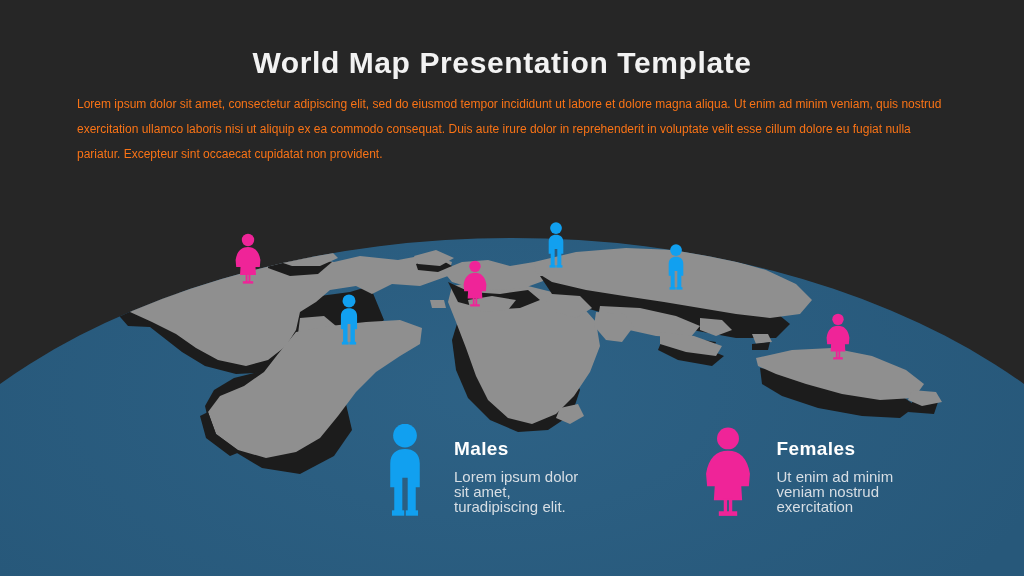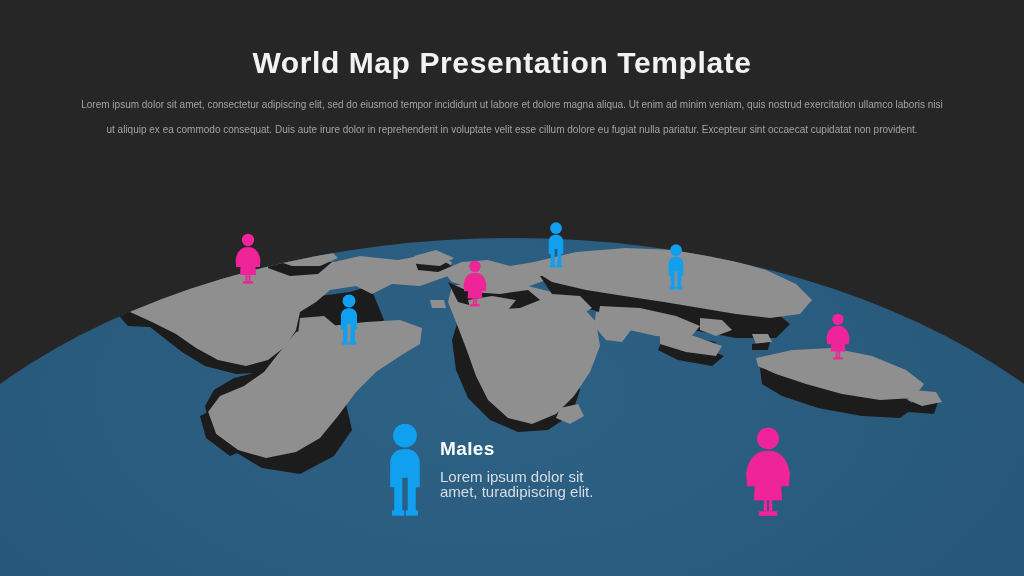--- a/index.html
+++ b/index.html
@@ -60,39 +60,38 @@
     font-weight: bold;
     letter-spacing: 0.6px;
   }
 
   
   .subtext {
     position: absolute;
     left: 77px;
     top: 92px;
     width: 870px;
-    text-align: center;
-    color: #a3a3a3;
-    font-size: 10px;
+    color: #f97316;
+    font-size: 12px;
     line-height: 25px;
   }
 
   
   .legend {
     position: absolute;
     left: 382px;
     top: 424px;
     width: 520px;
     display: flex;
     gap: 125px;
   }
   .legend-item {
     display: flex;
     align-items: flex-start;
-    gap: 12px;
+    gap: 26px;
   }
   .legend-ico { flex: 0 0 auto; width: 46px; height: 96px; }
   .legend-ico svg { display: block; width: 100%; height: 100%; }
   .legend-text { padding-top: 14px; }
   .legend-title {
     color: #ffffff;
     font-size: 19px;
     font-weight: bold;
     letter-spacing: 0.4px;
     margin-bottom: 9px;
@@ -279,17 +278,21 @@
         <svg viewBox="0 0 26 50" xmlns="http://www.w3.org/2000/svg">
           <g fill="#ef2498">
             <circle cx="13" cy="6" r="6.2"></circle>
             <path d="M13,13 C6.5,13 2,17 0.6,26 L1.2,33 L5.5,33 L5,41 L21,41 L20.5,33 L24.8,33 L25.4,26 C24,17 19.5,13 13,13 Z"></path>
             <rect x="10.6" y="40" width="1.9" height="8"></rect>
             <rect x="13.5" y="40" width="1.9" height="8"></rect>
             <rect x="7.8" y="47.2" width="10.4" height="2.6"></rect>
           </g>
         </svg>
       </div>
+      <div class="legend-text">
+        <div class="legend-title">Females</div>
+        <div class="legend-desc">Ut enim ad minim veniam nostrud exercitation</div>
+      </div>
     </div>
 
   </div>
 
 </div>
 
 </body></html>

